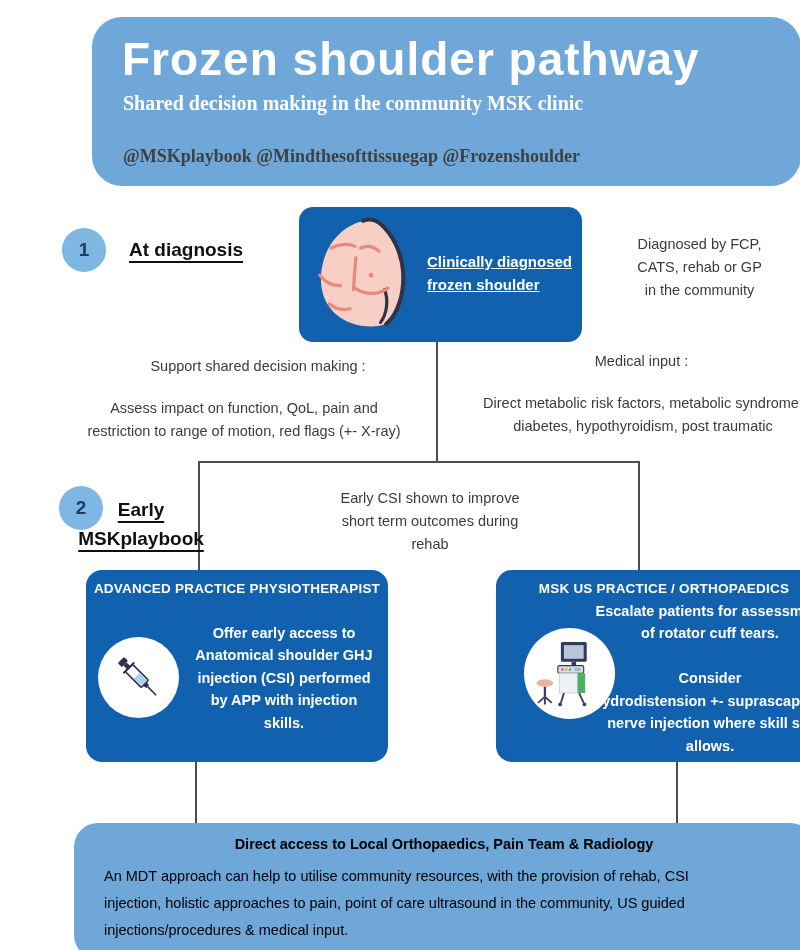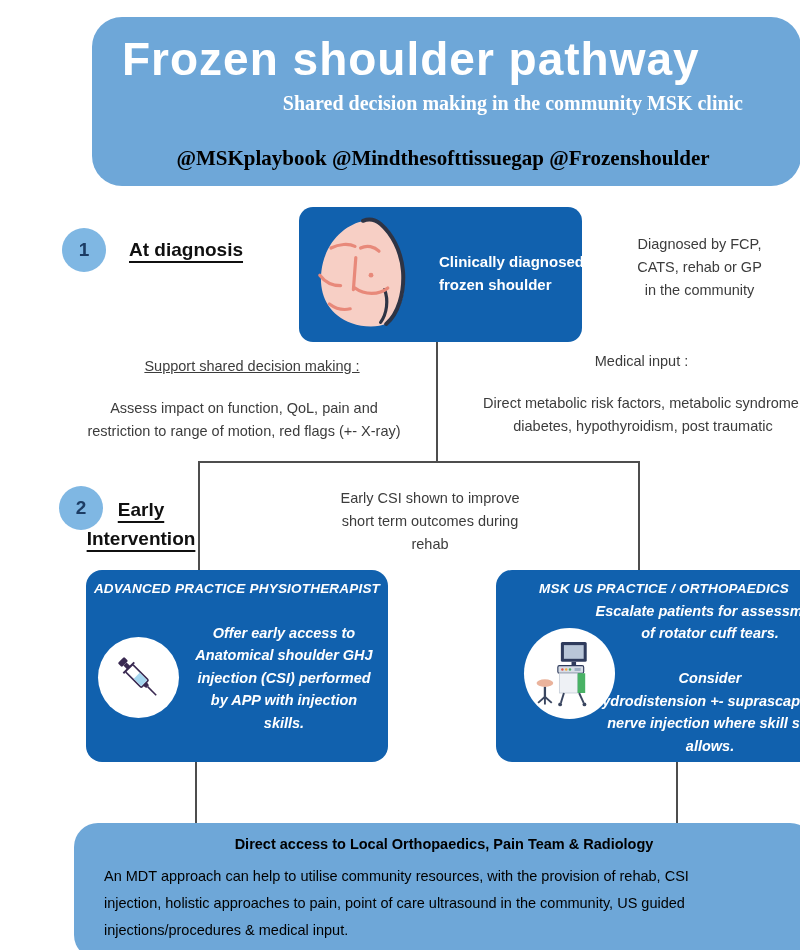--- a/index.html
+++ b/index.html
@@ -6,59 +6,59 @@
   #canvas{
     position:relative;width:800px;height:950px;background:#ffffff;overflow:hidden;
     font-family:"Liberation Sans", sans-serif;
     margin-left:44px;
   }
   .abs{position:absolute;}
 
   
   .header-box{left:48px;top:17px;width:709px;height:169px;background:var(--light_blue);border-radius:30px;}
   .header-title{left:78px;top:32px;width:660px;color:#fff;font-size:46px;font-weight:800;letter-spacing:1px;}
-  .header-sub{left:79px;top:92px;width:620px;color:#fff;font-family:"Liberation Serif",serif;font-weight:700;font-size:20px;text-align:right;}
-  .header-handles{left:79px;top:146px;width:640px;color:#000000;font-family:"Liberation Serif",serif;font-weight:700;font-size:21px;text-align:center;}
+  .header-sub{left:79px;top:92px;width:620px;color:#fff;font-family:"Liberation Serif",serif;font-weight:700;font-size:20px;}
+  .header-handles{left:79px;top:146px;width:640px;color:#404040;font-family:"Liberation Serif",serif;font-weight:700;font-size:18px;}
 
   
   .badge{width:44px;height:44px;border-radius:50%;background:var(--badge_blue);
     display:flex;align-items:center;justify-content:center;color:var(--badge_number);font-size:19px;font-weight:700;}
   .badge1{left:18px;top:228px;}
   .badge2{left:15px;top:486px;}
   .sec-title{color:#101010;font-weight:700;font-size:19px;
     text-decoration:underline;text-decoration-thickness:2px;text-underline-offset:5px;}
   .sec1-title{left:85px;top:239px;}
   .sec2-title{left:22px;top:495px;width:150px;text-align:center;white-space:pre-line;line-height:1.55;}
 
   
   .diag-box{left:255px;top:207px;width:283px;height:135px;background:var(--dark_blue);border-radius:14px;}
   .diag-torso{left:263px;top:212px;}
-  .diag-label{left:395px;top:250px;width:150px;color:#fff;font-weight:700;font-size:15px;line-height:1.55;white-space:pre-line;}
+  .diag-label{left:383px;top:250px;width:150px;color:#fff;font-weight:700;font-size:15px;line-height:1.55;white-space:pre-line;text-decoration:underline;}
 
   .note{color:var(--text_dark);font-size:14.5px;line-height:1.6;text-align:center;white-space:pre-line;}
   .note-diagnosedby{left:558px;top:233px;width:195px;}
-  .note-sdm-title{left:18px;top:355px;width:380px;text-decoration:underline;}
+  .note-sdm-title{left:24px;top:355px;width:380px;}
   .note-sdm-body{left:5px;top:397px;width:390px;}
   .note-med-title{left:400px;top:350px;width:395px;}
   .note-med-body{left:400px;top:392px;width:398px;}
   .note-csi{left:272px;top:487px;width:228px;}
   .note-serif{left:602px;top:477px;width:192px;color:var(--serif_dark);
     font-family:"Liberation Serif",serif;font-size:15.5px;line-height:1.45;text-align:center;white-space:pre-line;}
 
   
   .line{background:var(--line_gray);}
   .line-v1{left:392px;top:342px;width:2px;height:120px;}
   .line-h1{left:154px;top:461px;width:442px;height:2px;}
   .line-v2{left:154px;top:461px;width:2px;height:110px;}
   .line-v3{left:594px;top:461px;width:2px;height:110px;}
   .line-v4{left:151px;top:761px;width:2px;height:63px;}
   .line-v5{left:632px;top:761px;width:2px;height:63px;}
 
   
-  .int-box{background:var(--dark_blue);border-radius:16px;color:#fff;font-style:italic;}
+  .int-box{background:var(--dark_blue);border-radius:16px;color:#fff;}
   .app-box{left:42px;top:570px;width:302px;height:192px;}
   .msk-box{left:452px;top:570px;width:336px;height:192px;}
   .int-header{position:absolute;left:0;top:11px;width:100%;text-align:center;font-weight:700;font-size:13.5px;letter-spacing:.2px;}
   .icon-circle{position:absolute;background:#fff;border-radius:50%;display:flex;align-items:center;justify-content:center;}
   .app-circle{left:12px;top:67px;width:81px;height:81px;}
   .msk-circle{left:28px;top:58px;width:91px;height:91px;}
   .int-body{position:absolute;font-weight:700;font-size:14.5px;line-height:1.55;text-align:center;white-space:pre-line;}
   .app-body{left:100px;top:52px;width:196px;}
   .msk-body{left:96px;top:30px;width:236px;}
 
@@ -117,21 +117,21 @@
   <div class="abs note note-med-title">Medical input :</div>
   <div class="abs note note-sdm-body">Assess impact on function, QoL, pain and
 restriction to range of motion, red flags (+- X-ray)</div>
   <div class="abs note note-med-body">Direct metabolic risk factors, metabolic syndrome,
 diabetes, hypothyroidism, post traumatic</div>
 
   <div class="abs badge badge2">
     <span>2</span>
   </div>
   <div class="abs sec-title sec2-title">Early
-Intervention</div>
+MSKplaybook</div>
 
   <div class="abs note note-csi">Early CSI shown to improve
 short term outcomes during
 rehab</div>
 
   <div class="abs int-box app-box">
     <div class="int-header">ADVANCED PRACTICE PHYSIOTHERAPIST</div>
     <div class="icon-circle app-circle">
       <svg viewBox="0 0 100 100" width="64" height="64">
         <g transform="rotate(-45 50 50)">

